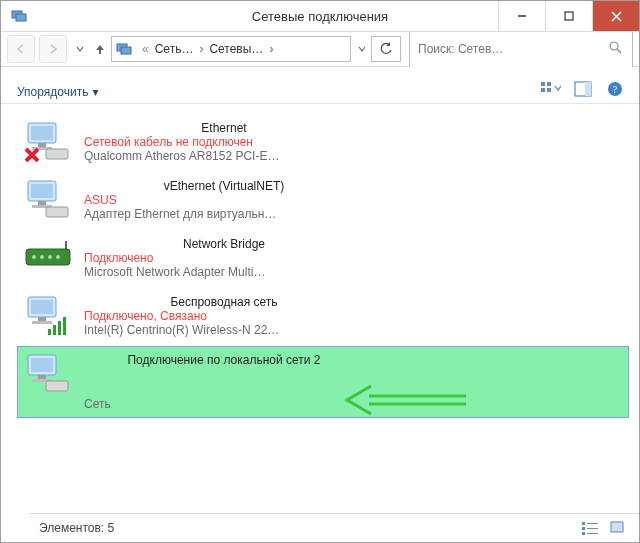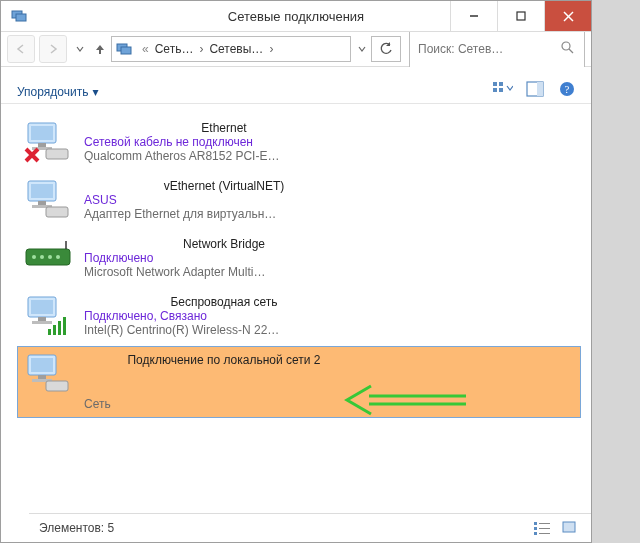--- a/index.html
+++ b/index.html
@@ -1,16 +1,16 @@
 <!DOCTYPE html>
 <html><head>
 <meta charset="utf-8">
 <style>
   html,body{margin:0;padding:0;font-family:"Segoe UI",Tahoma,sans-serif;font-size:12px;color:#000;background:#d6d6d6;}
-  .window{width:592px;height:543px;background:#fff;border:1px solid #9e9e9e;box-sizing:border-box;position:relative;display:flex;flex-direction:column;}
+  .window{width:640px;height:543px;background:#fff;border:1px solid #9e9e9e;box-sizing:border-box;position:relative;display:flex;flex-direction:column;}
   
   .titlebar{height:30px;background:#fff;border-bottom:1px solid #dcdcdc;display:flex;align-items:center;position:relative;}
   .titlebar .appicon{width:16px;height:16px;margin:0 8px 0 10px;display:flex;align-items:center;justify-content:center;}
   .titlebar .title{position:absolute;left:0;right:0;text-align:center;font-size:13px;color:#333;pointer-events:none;}
   .win-controls{margin-left:auto;display:flex;height:100%;}
   .win-btn{width:46px;height:100%;display:flex;align-items:center;justify-content:center;border-left:1px solid #dcdcdc;}
   .win-btn.close{background:#c94f3f;color:#fff;}
   .win-btn.close svg{stroke:#fff;}
   
   .navbar{height:34px;background:#fff;border-bottom:1px solid #dcdcdc;display:flex;align-items:center;padding:0 6px;}
@@ -28,25 +28,25 @@
   .search .sicon{flex:none;margin-right:4px;}
   
   .toolbar{height:36px;border-bottom:1px solid #e5e5e5;display:flex;align-items:flex-end;padding:0 10px;background:#fff;}
   .tb-btn{display:flex;align-items:center;color:#1a4e8a;padding:4px 6px;}
   .tb-btn .chev{margin-left:4px;color:#1a4e8a;}
   .tb-spacer{flex:1;}
   .tb-icon{width:28px;height:28px;display:flex;align-items:center;justify-content:center;margin-left:4px;color:#4a7ab5;}
   
   .content{flex:1;overflow:auto;padding:10px 10px 10px 16px;background:#fff;}
   .item{display:flex;align-items:flex-start;padding:6px 4px;margin-bottom:2px;border:1px solid transparent;}
-  .item.selected{border:1px solid #7aa7d8;background:#fdba74;}
+  .item.selected{border:1px solid #7aa7d8;background:#86efac;}
   .item .icon{width:52px;height:42px;flex:none;margin-right:10px;position:relative;}
   .item .txt{flex:1;min-width:0;}
   .item .name{color:#222;white-space:nowrap;overflow:hidden;text-overflow:ellipsis;max-width:280px;text-align:center;}
-  .item .status{color:#6d28d9;white-space:nowrap;overflow:hidden;text-overflow:ellipsis;max-width:280px;}
+  .item .status{color:#ef4444;white-space:nowrap;overflow:hidden;text-overflow:ellipsis;max-width:280px;}
   .item .dev{color:#6b6b6b;white-space:nowrap;overflow:hidden;text-overflow:ellipsis;max-width:280px;}
   
   .statusbar{height:28px;border-top:1px solid #dcdcdc;display:flex;align-items:center;padding:0 10px;background:#fff;color:#444;margin-left:28px;}
   .statusbar .sb-spacer{flex:1;}
   .sb-icon{width:22px;height:22px;display:flex;align-items:center;justify-content:center;margin-left:6px;color:#555;}
   
   .arrow-note{position:absolute;pointer-events:none;}
   
   .mon{position:absolute;inset:0;}
 </style>

